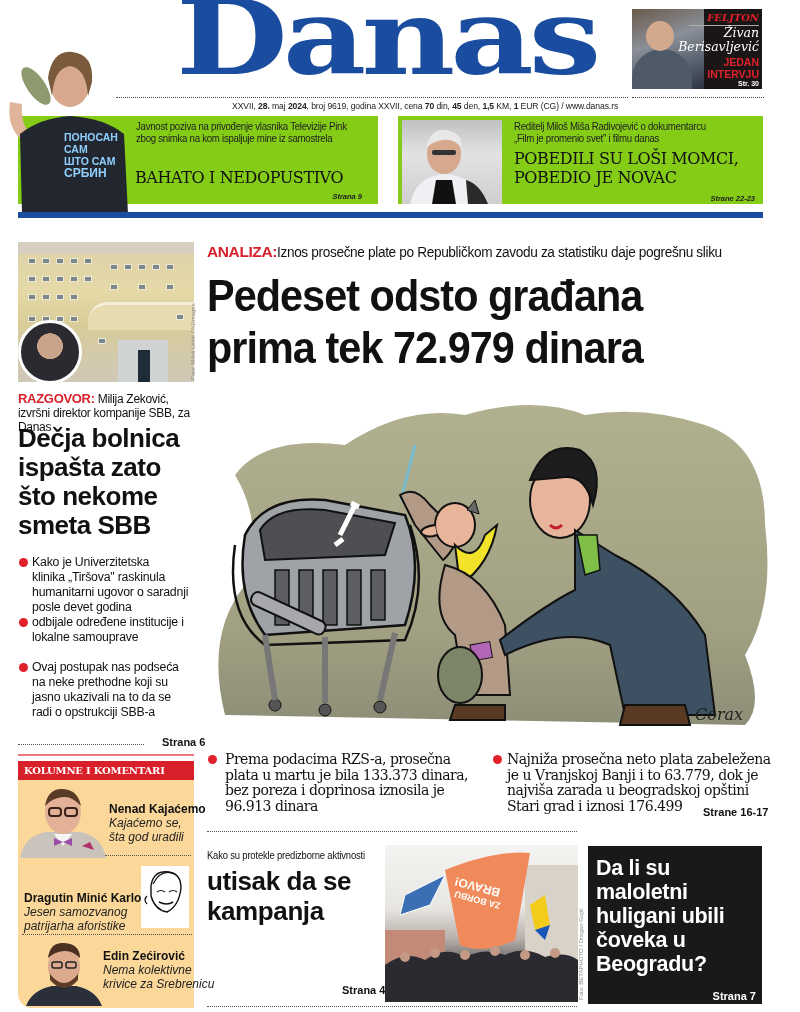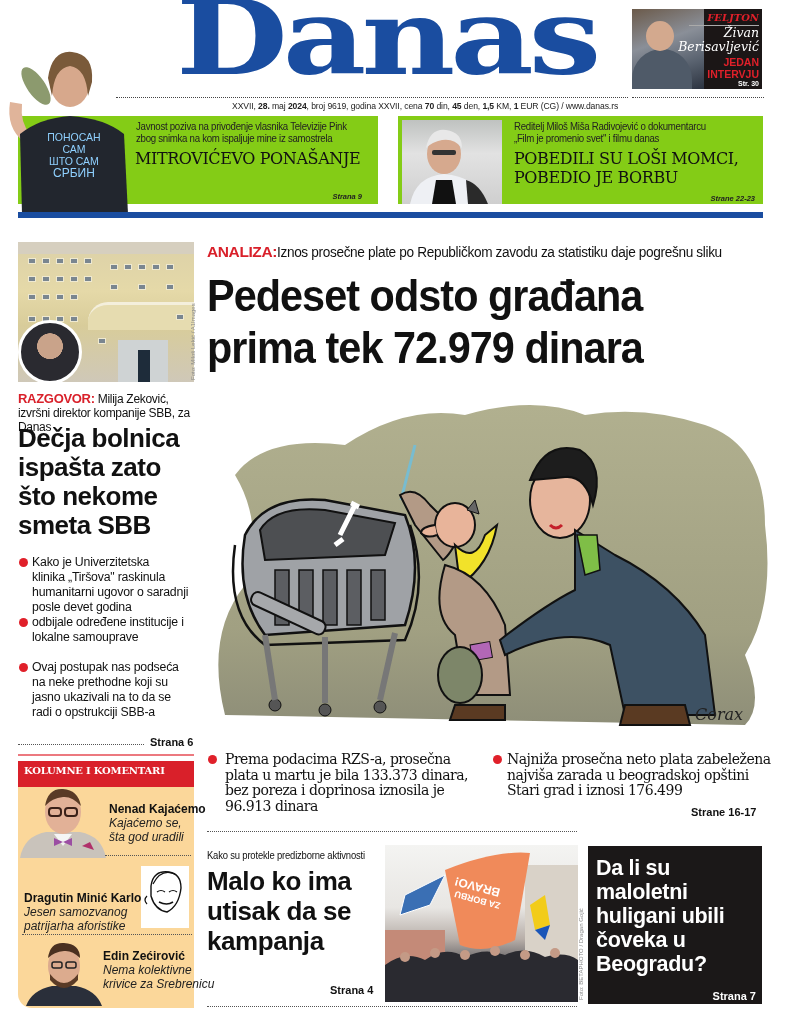--- a/index.html
+++ b/index.html
@@ -34,26 +34,26 @@
   
   .hosp-photo { left: 18px; top: 242px; width: 176px; height: 140px; background: linear-gradient(180deg,#dcd1a8 0%,#e5d9a8 35%,#d8cc9a 60%,#cfc8b8 100%); overflow: hidden; }
   .win { position: absolute; width: 8px; height: 6px; background: #7a8690; border: 1px solid #efe9d0; }
   .portrait { left: 18px; top: 320px; width: 64px; height: 64px; border-radius: 50%; border: 3px solid #fff; background: radial-gradient(circle at 50% 40%, #c9a38a 0 28%, #2a2a30 29% 100%); }
   .credit-v { font-size: 6px; color: #888; transform: rotate(-90deg); transform-origin: left top; white-space: nowrap; }
   .razg { left: 18px; top: 392px; width: 180px; font-size: 12px; line-height: 14px; letter-spacing: -0.3px; }
   .razg .red { color: #d9202a; font-weight: 900; font-size: 13px; }
   .razg-title { left: 18px; top: 424px; width: 180px; font-weight: 900; font-size: 26px; line-height: 29px; letter-spacing: -0.5px; }
   .bul { font-size: 12.3px; line-height: 15px; letter-spacing: -0.2px; color: #111; }
   .dot { position: absolute; width: 9px; height: 9px; border-radius: 50%; background: #e0202a; }
-  .strana-b { font-weight: 900; font-size: 11px; color: #111; }
+  .strana-b { font-weight: 900; font-size: 11px; color: #111; margin-left: 12px; }
   .red-rule { left: 18px; top: 754px; width: 176px; height: 2px; background: #e0202a; opacity: 0.6; }
 
   
   .kol { left: 18px; top: 761px; width: 176px; height: 247px; background: #fbd79a; border-radius: 0 0 0 14px; }
-  .kol-head { left: 18px; top: 761px; width: 176px; height: 26px; background: #d9202a; color: #fff; font-family: "DejaVu Serif", serif; font-weight: bold; font-size: 10px; line-height: 19px; padding-left: 6px; letter-spacing: -0.2px; }
+  .kol-head { left: 18px; top: 761px; width: 176px; height: 19px; background: #d9202a; color: #fff; font-family: "DejaVu Serif", serif; font-weight: bold; font-size: 10px; line-height: 19px; padding-left: 6px; letter-spacing: -0.2px; }
   .kol-name { font-weight: bold; font-size: 12px; line-height: 14px; color: #111; white-space: nowrap; }
   .kol-sub { font-style: italic; font-size: 12px; line-height: 14px; color: #222; white-space: nowrap; }
   .kol-sep { border-top: 1px dotted #555; }
 
   
   .analiza { left: 207px; top: 243px; font-size: 15.5px; white-space: nowrap; letter-spacing: -0.4px; }
   .analiza .red { color: #d9202a; font-weight: 900; }
   .analiza .txt { display: inline-block; transform: scaleX(0.88); transform-origin: left; }
   .main-title { left: 207px; top: 270px; font-family: "Liberation Sans", sans-serif; font-weight: 900; font-size: 44px; line-height: 52px; letter-spacing: -1px; white-space: nowrap; transform: scaleX(0.94); transform-origin: left; }
   .cartoon { left: 205px; top: 385px; width: 570px; height: 355px; }
@@ -84,49 +84,49 @@
   </div>
   <div class="lbl">FELJTON</div>
   <div class="rule"></div>
   <div class="name"><span>Živan</span><br><span>Berisavljević</span></div>
   <div class="sub"><span>JEDAN</span><br><span>INTERVJU</span></div>
   <div class="str">Str. 30</div>
 </div>
 
 <div class="abs teaser" style="left:18px; width:360px;">
   <div class="kicker" style="left:118px; top:4px;"><span>Javnost poziva na privođenje vlasnika Televizije Pink</span><br><span>zbog snimka na kom ispaljuje mine iz samostrela</span></div>
-  <div class="title" style="left:117px; top:33px;"><span>MITROVIĆEVO PONAŠANJE</span><br></div>
+  <div class="title" style="left:117px; top:33px;"><br><span>BAHATO I NEDOPUSTIVO</span></div>
   <div class="strana" style="right:16px; top:76px;">Strana 9</div>
 </div>
 <div class="abs man-cutout">
   <svg width="130" height="176" viewBox="0 0 130 176">
     <ellipse cx="36" cy="48" rx="9" ry="22" fill="#8c9a6e" transform="rotate(-35 36 48)"></ellipse>
     <path d="M10 64 Q6 90 24 104 L30 96 Q20 84 22 66 Z" fill="#e0b49a"></path>
     <ellipse cx="70" cy="44" rx="20" ry="25" fill="#d7a88c"></ellipse>
     <path d="M48 40 Q52 12 72 14 Q94 16 92 44 L88 58 Q86 30 70 28 Q54 30 52 58 Z" fill="#7a5a3a"></path>
     <path d="M20 96 Q40 80 70 78 Q104 80 124 96 L128 176 L22 176 Z" fill="#22262e"></path>
   </svg>
 </div>
-<div class="abs" style="left:44px; top:131px; color:#8fd0ff; font-weight:normal; font-size:10.5px; line-height:12px; text-align:center; width:60px;">
+<div class="abs" style="left:64px; top:131px; color:#8fd0ff; font-weight:bold; font-size:10.5px; line-height:12px; text-align:left; width:60px;">
   <span>ПОНОСАН САМ</span><br><span>ШТО САМ</span><br><span style="font-size:12px;">СРБИН</span>
 </div>
 
 <div class="abs teaser" style="left:398px; width:365px;">
   <div class="abs" style="left:4px; top:4px; width:100px; height:84px; background:linear-gradient(180deg,#bfc2c0 0%,#e2e2e2 40%,#cfcfcf 100%);">
     <svg width="100" height="84" viewBox="0 0 100 84">
       <ellipse cx="42" cy="34" rx="17" ry="20" fill="#d6a98e"></ellipse>
       <path d="M24 28 Q28 8 44 10 Q60 12 60 28 Q52 18 40 20 Q30 22 24 28 Z" fill="#e8e8e8"></path>
       <rect x="30" y="30" width="24" height="5" rx="2" fill="#333"></rect>
       <path d="M8 84 Q14 56 42 54 Q74 56 86 84 Z" fill="#eef0f4"></path>
       <path d="M30 84 L34 60 L50 60 L54 84 Z" fill="#111"></path>
       <path d="M64 60 Q78 64 86 84 L66 84 Z" fill="#2a2a2a"></path>
     </svg>
   </div>
   <div class="kicker" style="left:116px; top:4px;"><span>Reditelj Miloš Miša Radivojević o dokumentarcu</span><br><span>„Film je promenio svet" i filmu danas</span></div>
-  <div class="title" style="left:116px; top:33px;"><span>POBEDILI SU LOŠI MOMCI,</span><br><span>POBEDIO JE BORBU</span></div>
+  <div class="title" style="left:116px; top:33px;"><span>POBEDILI SU LOŠI MOMCI,</span><br><span>POBEDIO JE NOVAC</span></div>
   <div class="strana" style="right:8px; top:78px;">Strane 22-23</div>
 </div>
 
 <div class="abs blue-bar"></div>
 
 <div class="abs hosp-photo">
   <div class="abs" style="left:0; top:0; width:176px; height:12px; background:#d6cfbf;"></div>
   <div class="abs" style="left:70px; top:60px; width:106px; height:28px; border-radius:20px 0 0 0; background:#e6dcb0; border-top:3px solid #f4efdc;"></div>
   <div class="abs" style="left:100px; top:98px; width:50px; height:42px; background:#cfd3d4;"></div>
   <div class="abs" style="left:120px; top:108px; width:12px; height:32px; background:#1e2c3a;"></div>
@@ -313,30 +313,30 @@
     <div>Prema podacima RZS-a, prosečna</div>
       <div>plata u martu je bila 133.373 dinara,</div>
       <div>bez poreza i doprinosa iznosila je</div>
       <div>96.913 dinara</div>
   </div>
 </div>
 <div class="abs" style="left:492px; top:752px; width:280px;">
   <div class="abs dot" style="left:1px; top:3px;"></div>
   <div class="abs serif-bul" style="left:15px; top:0; white-space:nowrap;">
     <div>Najniža prosečna neto plata zabeležena</div>
+      <div>je u Vranjskoj Banji i to 63.779, dok je</div>
       <div>najviša zarada u beogradskoj opštini</div>
       <div>Stari grad i iznosi 176.499</div>
   </div>
 </div>
 <div class="abs strana-b" style="left:691px; top:806px;">Strane 16-17</div>
 
 <div class="abs dotsep" style="left:207px; top:831px; width:370px;"></div>
 <div class="abs kako">Kako su protekle predizborne aktivnosti</div>
 <div class="abs malo">
-  <div>Malo ko ima</div>
   <div>utisak da se</div>
   <div>kampanja</div>
 </div>
 <div class="abs strana-b" style="left:330px; top:984px;">Strana 4</div>
 <div class="abs dotsep" style="left:207px; top:1006px; width:370px;"></div>
 
 <div class="abs rally">
   <svg width="193" height="157" viewBox="0 0 193 157">
     <rect x="140" y="20" width="53" height="100" fill="#d9d2c8"></rect>
     <rect x="0" y="85" width="60" height="40" fill="#c48a78"></rect>

